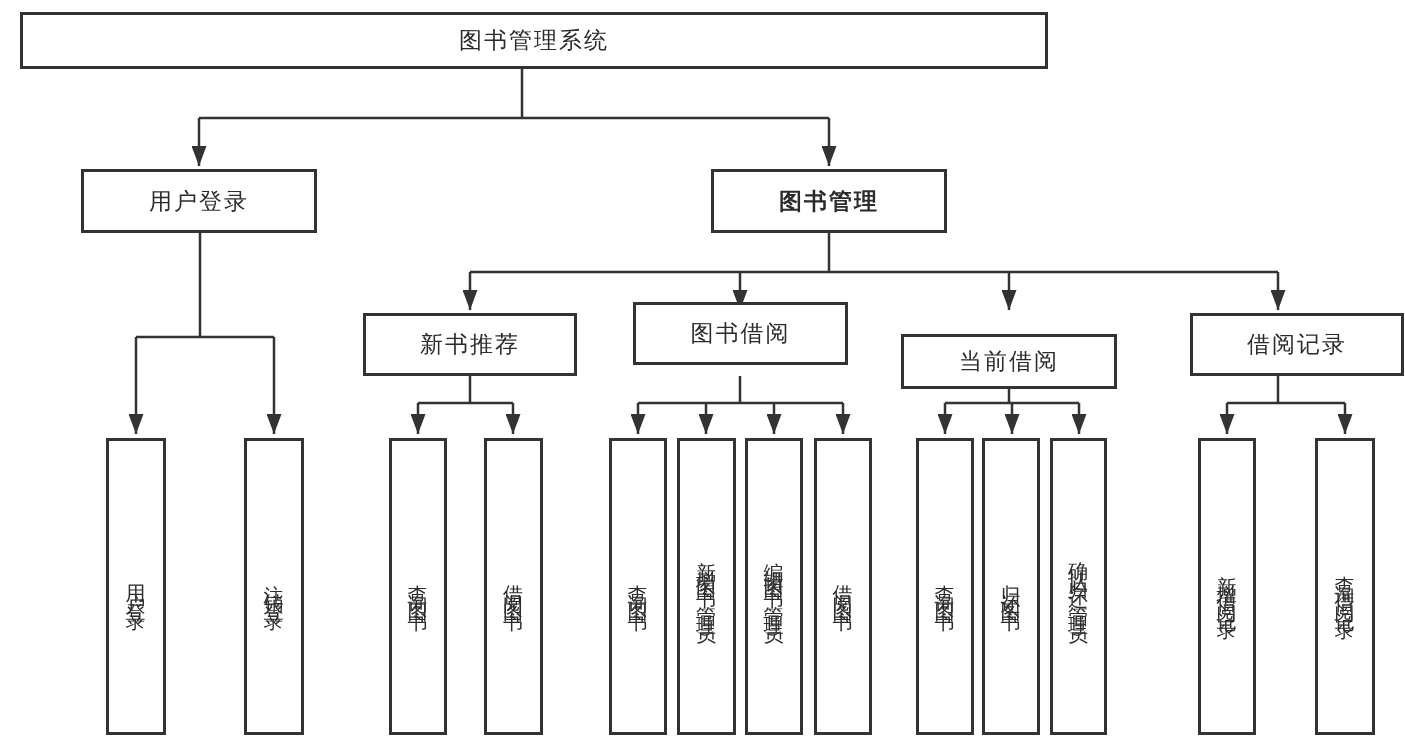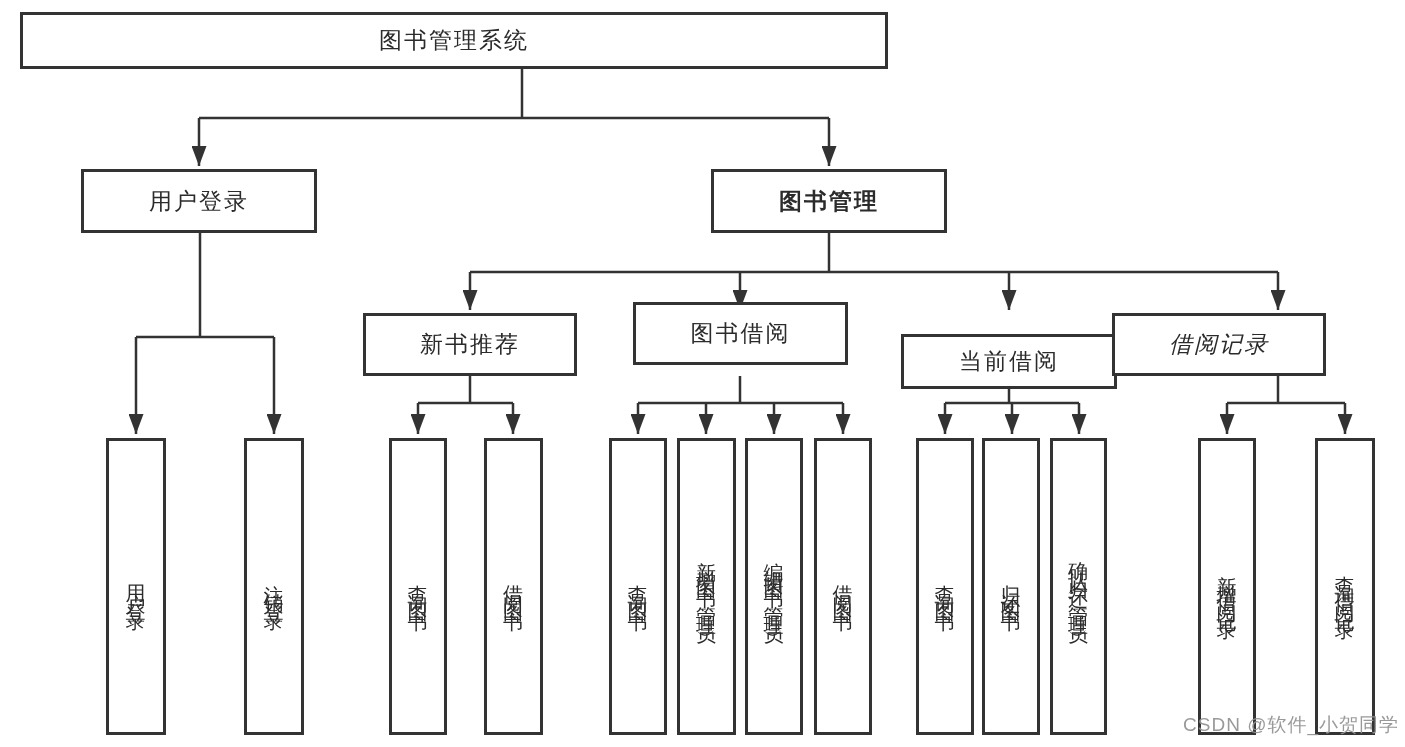--- a/index.html
+++ b/index.html
@@ -110,41 +110,41 @@
       <path d="M1012 403 V434" marker-end="url(#arrow)"></path>
       <path d="M1079 403 V434" marker-end="url(#arrow)"></path>
 
       <path d="M1278 376 V403"></path>
       <path d="M1227 403 H1345"></path>
       <path d="M1227 403 V434" marker-end="url(#arrow)"></path>
       <path d="M1345 403 V434" marker-end="url(#arrow)"></path>
     </g>
   </svg>
 
-  <div class="hbox" style="left:20px; top:12px; width:868px; height:57px;">
+  <div class="hbox" style="left:20px; top:12px; width:1028px; height:57px;">
     <span>图书管理系统</span>
   </div>
 
   <div class="hbox" style="left:81px; top:169px; width:236px; height:64px;">
     <span>用户登录</span>
   </div>
   <div class="hbox" style="left:711px; top:169px; width:236px; height:64px;font-weight:bold;">
     <span>图书管理</span>
   </div>
 
   <div class="hbox" style="left:363px; top:313px; width:214px; height:63px;align-items:center;">
     <span>新书推荐</span>
   </div>
   <div class="hbox" style="left:633px; top:302px; width:215px; height:63px;">
     <span>图书借阅</span>
   </div>
   <div class="hbox" style="left:901px; top:313px; width:216px; height:55px;margin-top:21px;">
     <span>当前借阅</span>
   </div>
-  <div class="hbox" style="left:1112px; top:313px; width:214px; height:63px;font-style:italic;">
+  <div class="hbox" style="left:1190px; top:313px; width:214px; height:63px;">
     <span>借阅记录</span>
   </div>
 
   <div class="vcol" style="left:106px; width:60px;">
     <span>用户登录</span>
   </div>
   <div class="vcol" style="left:244px; width:60px;">
     <span>注销登录</span>
   </div>
 
@@ -178,15 +178,14 @@
     <span>确认归还（管理员）</span>
   </div>
 
   <div class="vcol" style="left:1198px; width:58px;">
     <span>新增借阅记录</span>
   </div>
   <div class="vcol" style="left:1315px; width:60px;">
     <span>查询借阅记录</span>
   </div>
 
-  <div id="watermark">CSDN @软件_小贺同学</div>
 
 </div>
 
 </body></html>

